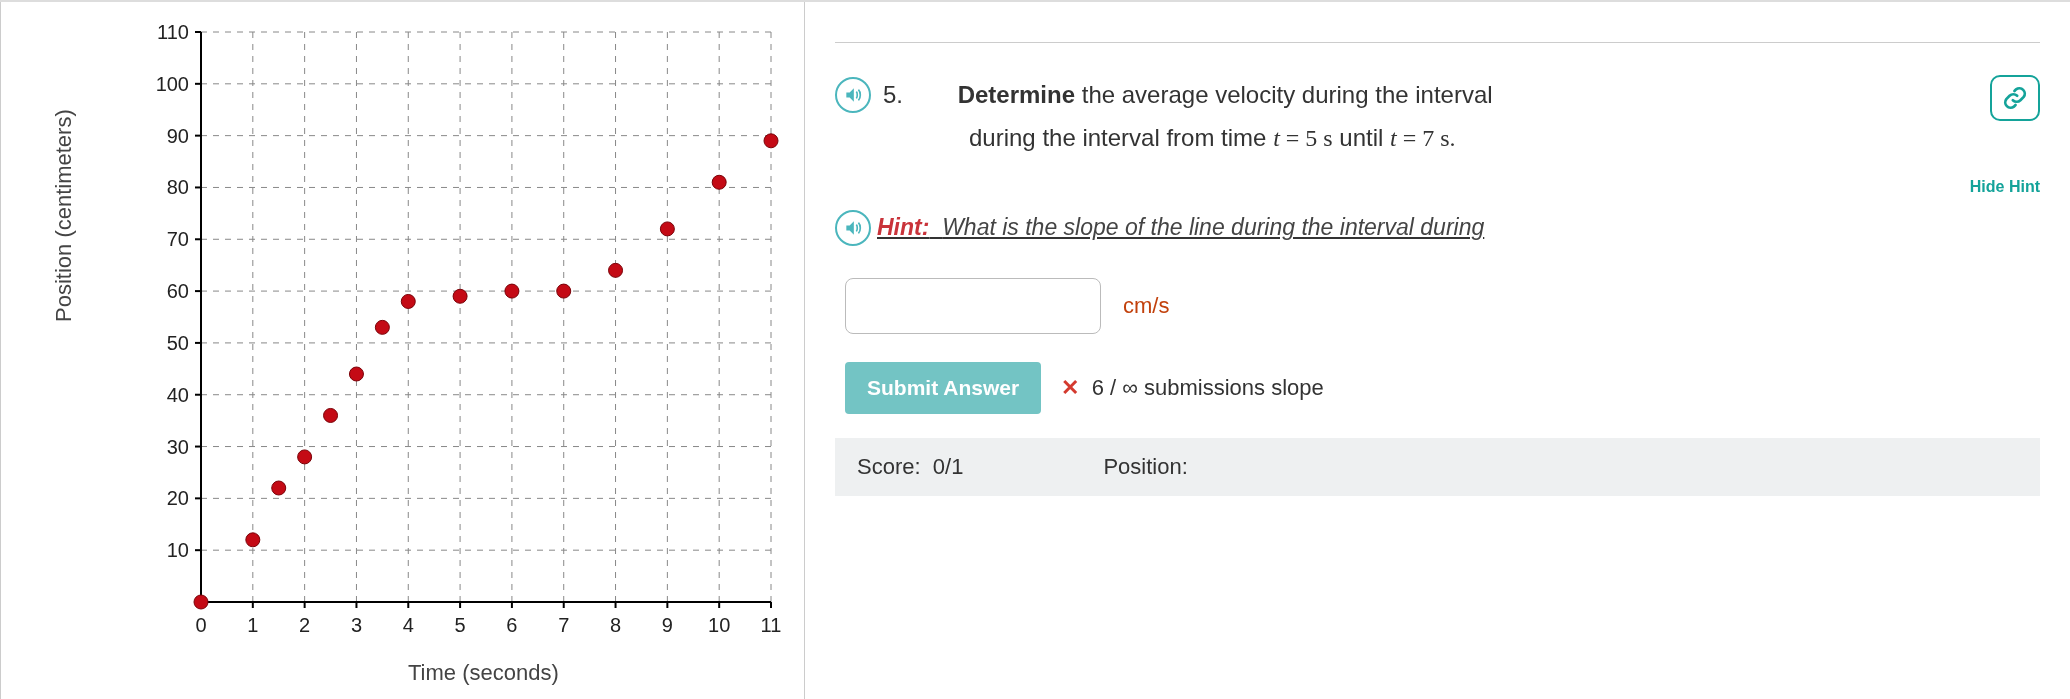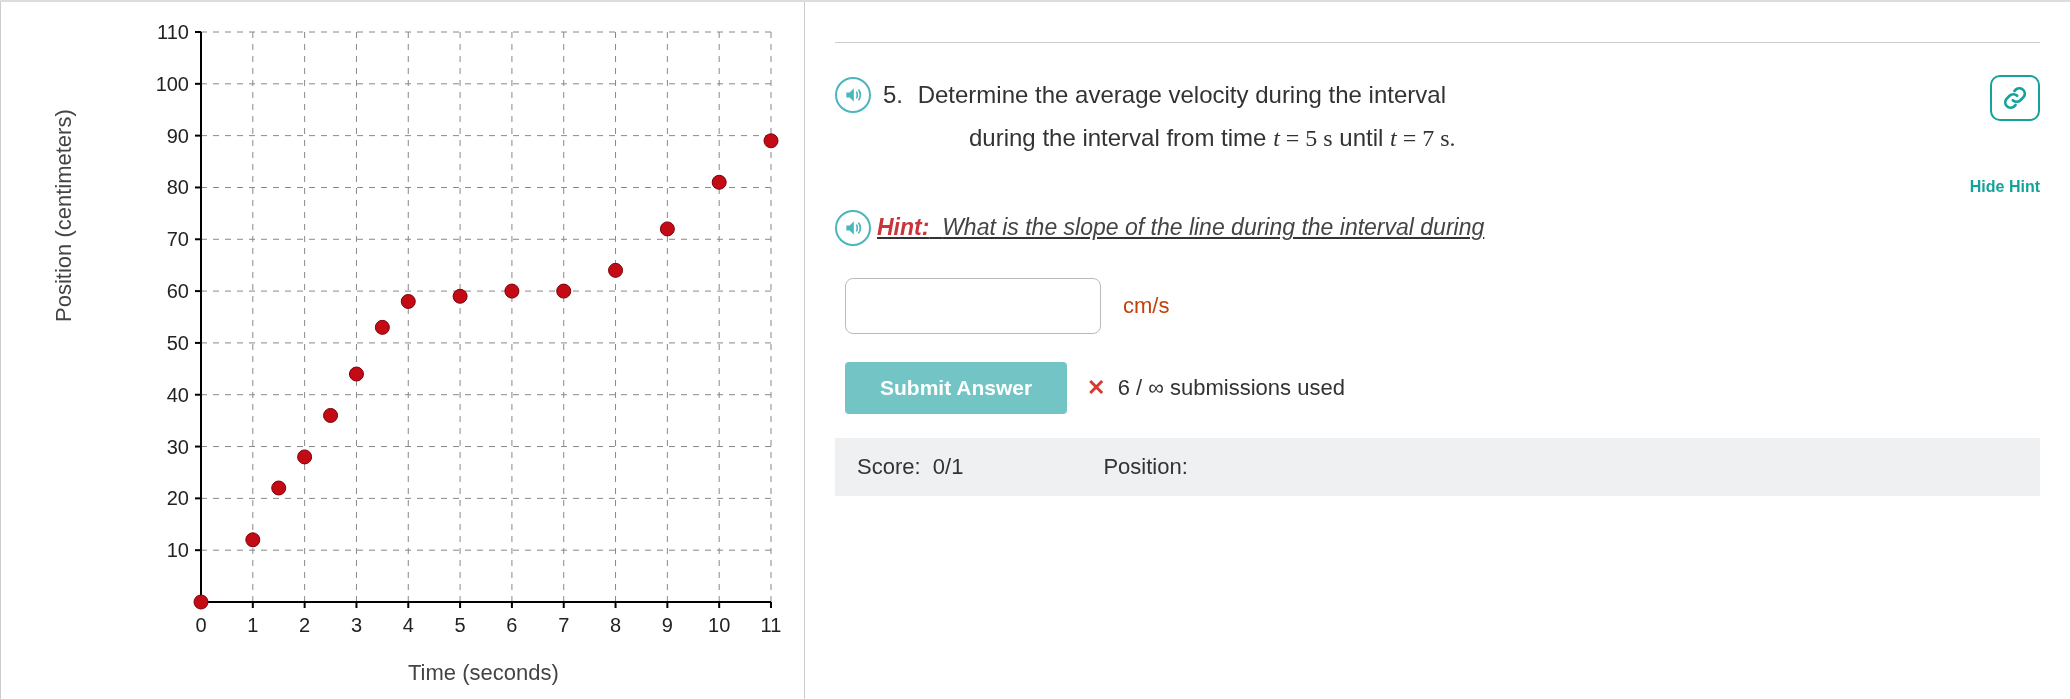--- a/index.html
+++ b/index.html
@@ -110,21 +110,21 @@
   }
   .q-text {
     font-size: 24px;
     line-height: 1.8;
     flex: 1;
   }
   .q-num {
     display: inline-block;
     width: 28px;
   }
-  .bold { font-weight: 400; }
+  .bold { font-weight: 700; margin-left: 40px; }
   .math { font-family: "Times New Roman", serif; font-style: italic; }
   .math .rm { font-style: normal; }
   .link-badge {
     width: 46px;
     height: 42px;
     border: 2px solid #14a39a;
     border-radius: 10px;
     display: flex;
     align-items: center;
     justify-content: center;
@@ -184,21 +184,21 @@
     align-items: center;
     gap: 20px;
   }
   .submit-btn {
     background: #73c4c4;
     color: #fff;
     font-weight: 700;
     font-size: 21px;
     border: none;
     border-radius: 4px;
-    padding: 14px 35px;
+    padding: 14px 22px;
     cursor: pointer;
   }
   .sub-status {
     font-size: 22px;
     color: #333;
   }
   .x-red {
     color: #d43a2f;
     font-weight: 900;
     margin-right: 6px;
@@ -365,21 +365,21 @@
       <input class="answer-input" type="text" value="" style="">
       <span class="unit-label">cm/s</span>
     </div>
 
     <div class="submit-row">
       <button class="submit-btn">Submit Answer</button>
       <span class="sub-status">
         <span class="x-red">✕</span>
         <span>6</span> /
         <span>∞</span>
-        <span> submissions used</span>
+        <span> submissions slope</span>
       </span>
     </div>
 
     <div class="score-bar">
       <span>
         <span class="lbl">Score:</span>&nbsp;
         <span>0/1</span>
       </span>
       <span>
         <span class="lbl">Position:</span>

